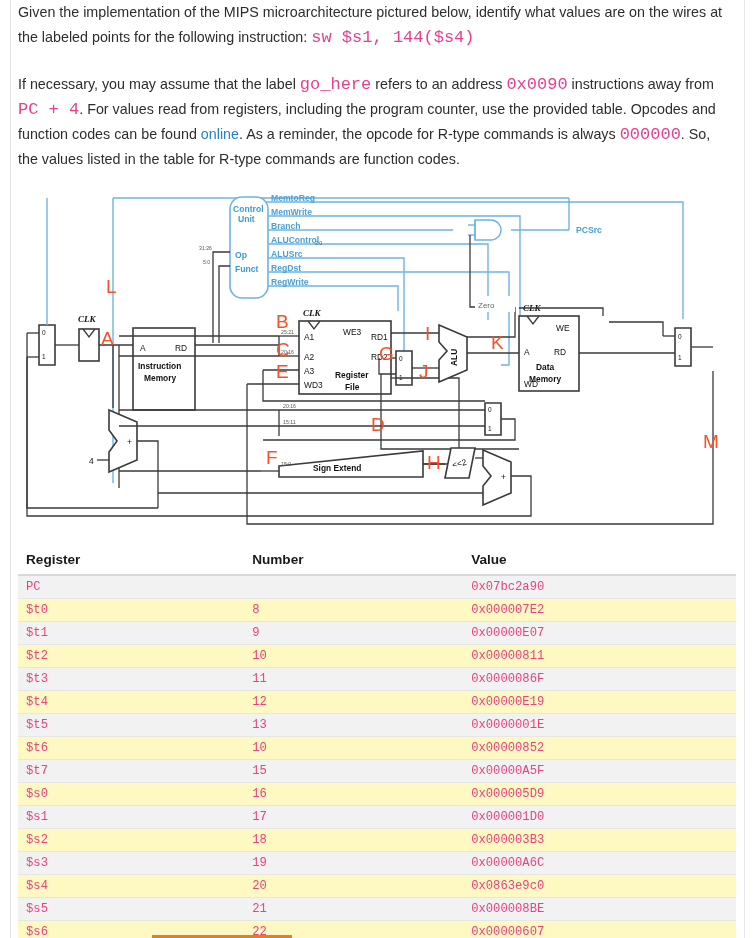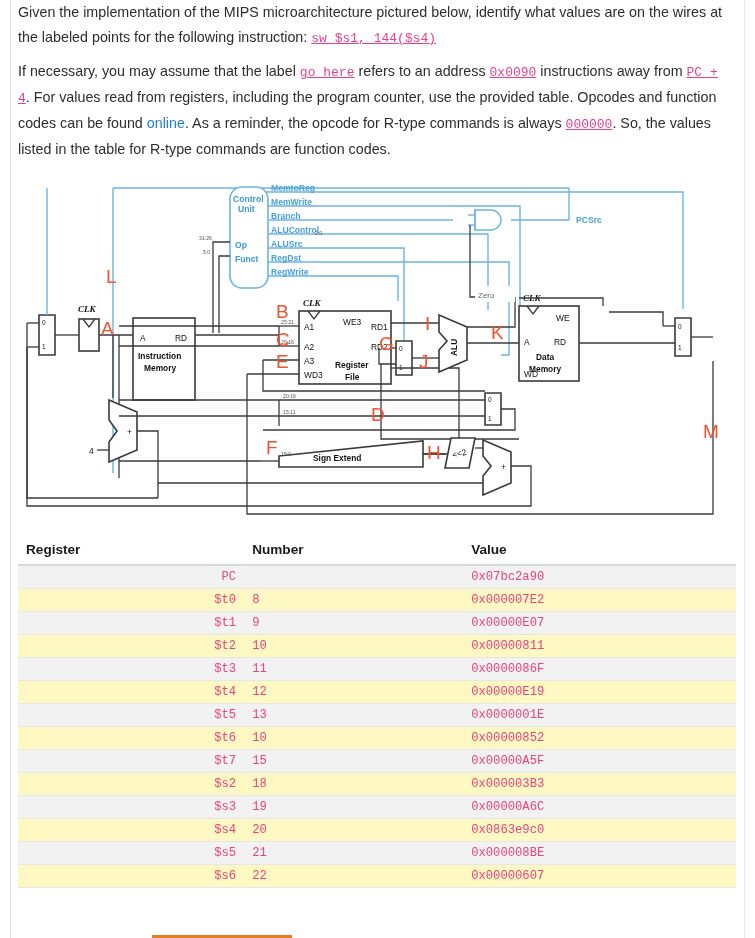--- a/index.html
+++ b/index.html
@@ -11,22 +11,22 @@
   .page{
     position:relative;width:755px;height:938px;box-sizing:border-box;
     padding:0 17px 0 11px;
   }
   .leftrule{position:absolute;left:10px;top:0;width:1px;height:938px;background:#e3e3e3;}
   .rightrule{position:absolute;right:10px;top:0;width:1px;height:938px;background:#e8e8e8;}
 
   
   .prose{font-size:14.3px;line-height:25px;color:#2d2d2d;padding-left:7px;padding-right:6px;}
   .prose p{margin:0 0 0 0;}
-  .prose p.second{margin-top:8px;}
-  code.mono{font-family:"Liberation Mono", monospace;color:#e83e8c;font-size:13px;text-decoration:underline;}
+  .prose p.second{margin-top:22px;}
+  code.mono{font-family:"Liberation Mono", monospace;color:#e83e8c;font-size:17px;}
   a.link{color:#1f7fd4;text-decoration:none;}
 
   
   .diagram-wrap{position:relative;margin-top:16px;margin-left:12px;width:712px;height:345px;}
   .diagram-wrap svg{display:block;}
 
   
   .tbl-wrap{margin-top:13px;margin-left:7px;width:718px;}
   table.regtable{border-collapse:collapse;width:100%;font-size:12.4px;}
   table.regtable th{
@@ -34,21 +34,21 @@
     padding:6px 8px 7px 8px;border-bottom:2px solid #d8d8d8;background:#ffffff;
     font-family:"Liberation Sans", sans-serif;
   }
   table.regtable td{
     padding:4px 8px 4px 8px;border-bottom:1px solid #e6e6e6;
     font-family:"Liberation Mono", monospace;color:#e8437f;font-size:12.2px;
     white-space:nowrap;
   }
   table.regtable tr.odd td{background:#f2f2f2;}
   table.regtable tr.even td{background:#fef9c3;}
-  .col-reg{width:31.5%;text-align:right;}
+  .col-reg{width:31.5%;}
   .col-num{width:30.5%;}
   .col-val{width:38%;}
   .bottombar{position:absolute;left:152px;bottom:0;width:140px;height:3px;background:#e08020;}
 </style>
 </head>
 <body>
 
 <div class="page">
   <div class="leftrule"></div>
   <div class="rightrule"></div>
@@ -364,20 +364,30 @@
             <td class="col-reg">$t6</td>
             <td class="col-num">10</td>
             <td class="col-val">0x00000852</td>
           </tr>
           <tr class="odd">
             <td class="col-reg">$t7</td>
             <td class="col-num">15</td>
             <td class="col-val">0x00000A5F</td>
           </tr>
           <tr class="even">
+            <td class="col-reg">$s0</td>
+            <td class="col-num">16</td>
+            <td class="col-val">0x000005D9</td>
+          </tr>
+          <tr class="odd">
+            <td class="col-reg">$s1</td>
+            <td class="col-num">17</td>
+            <td class="col-val">0x000001D0</td>
+          </tr>
+          <tr class="even">
             <td class="col-reg">$s2</td>
             <td class="col-num">18</td>
             <td class="col-val">0x000003B3</td>
           </tr>
           <tr class="odd">
             <td class="col-reg">$s3</td>
             <td class="col-num">19</td>
             <td class="col-val">0x00000A6C</td>
           </tr>
           <tr class="even">

